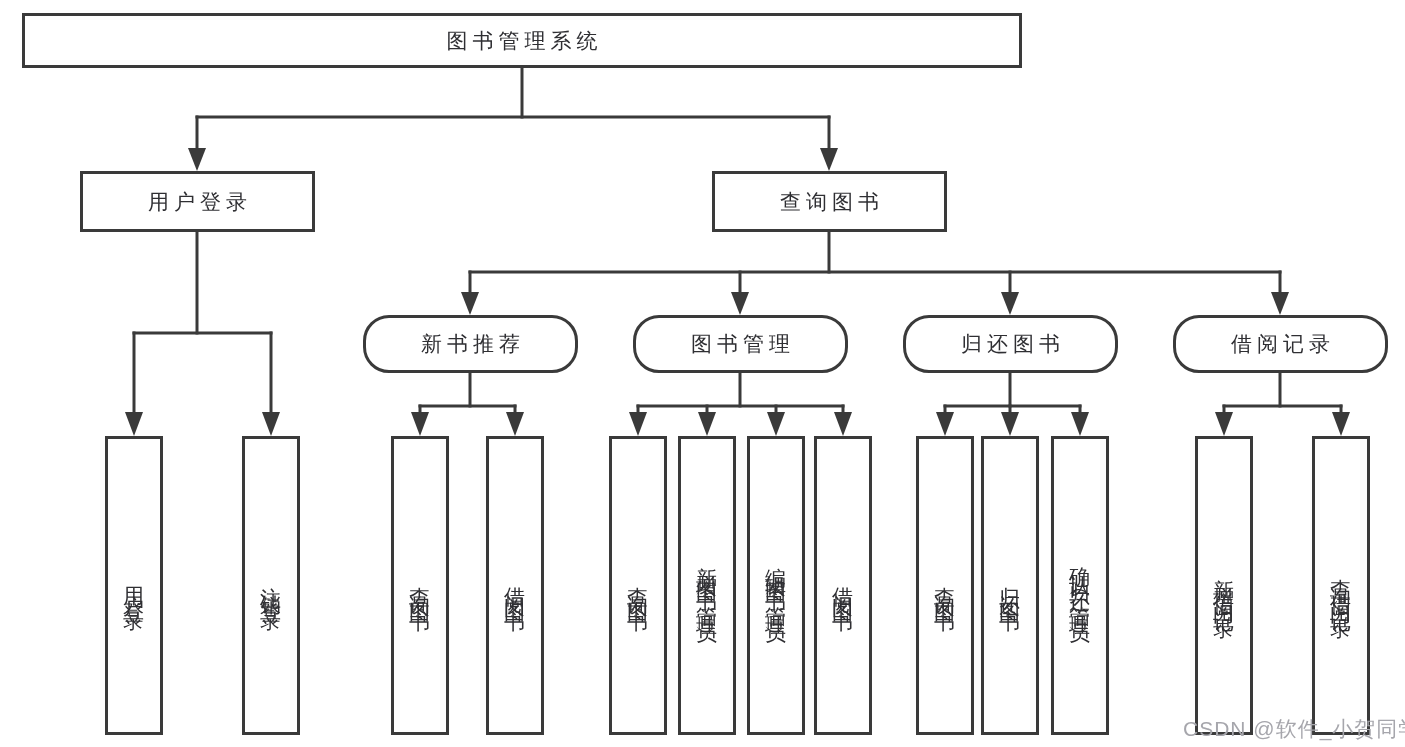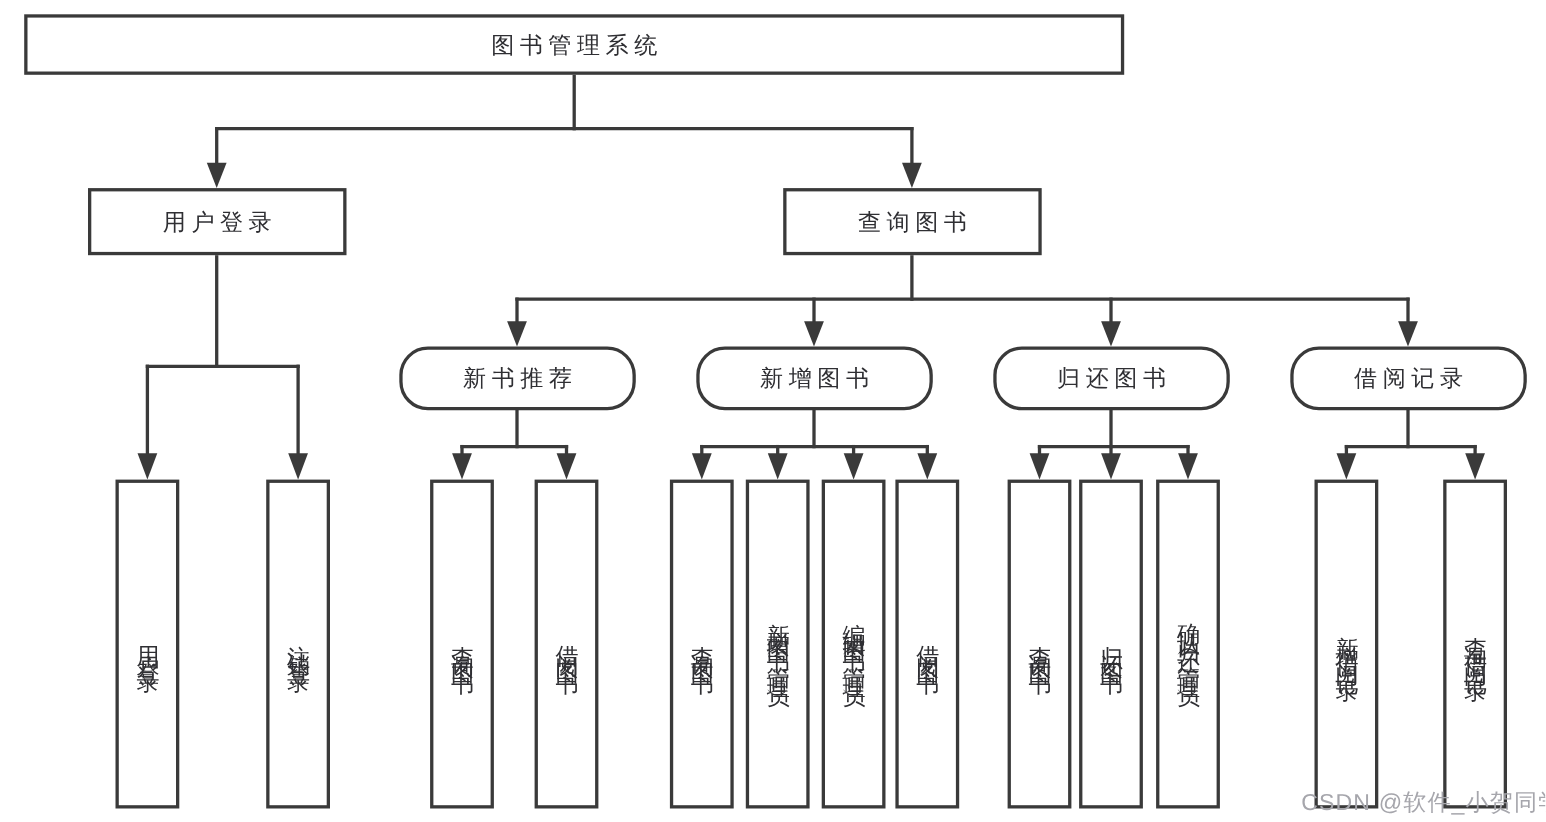--- a/index.html
+++ b/index.html
@@ -116,21 +116,21 @@
     <span class="lbl">用户登录</span>
   </div>
   <div class="node hbox lvl1" style="left:712px;">
     <span class="lbl">查询图书</span>
   </div>
 
   <div class="node hbox lvl2" style="left:363px;">
     <span class="lbl">新书推荐</span>
   </div>
   <div class="node hbox lvl2" style="left:633px;">
-    <span class="lbl">新增图书</span>
+    <span class="lbl">图书管理</span>
   </div>
   <div class="node hbox lvl2" style="left:903px;">
     <span class="lbl">归还图书</span>
   </div>
   <div class="node hbox lvl2" style="left:1173px;">
     <span class="lbl">借阅记录</span>
   </div>
 
   <div class="node vbox" style="left:105px;">
     <span class="lbl">用户登录</span>

